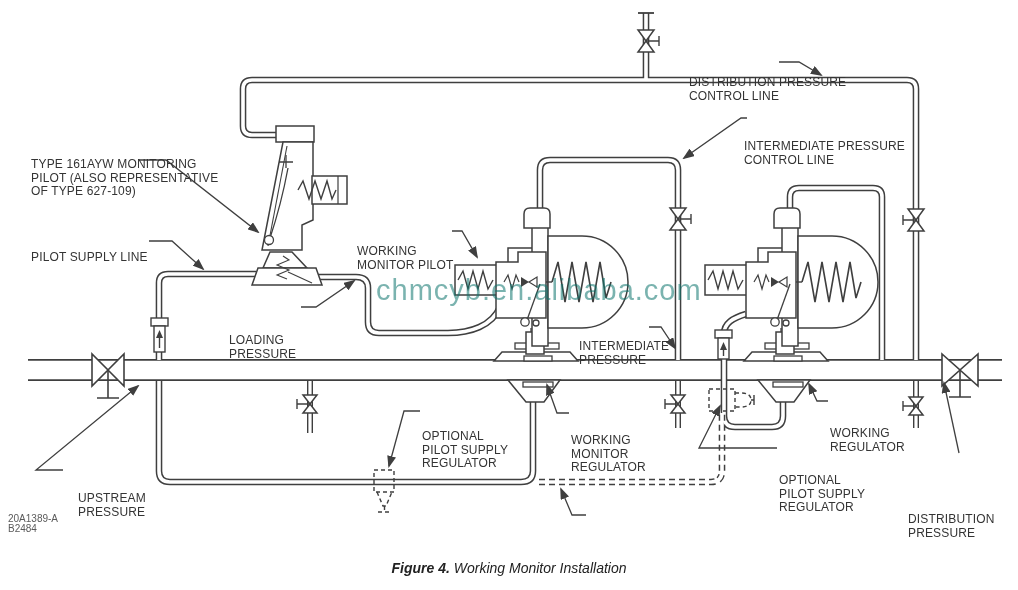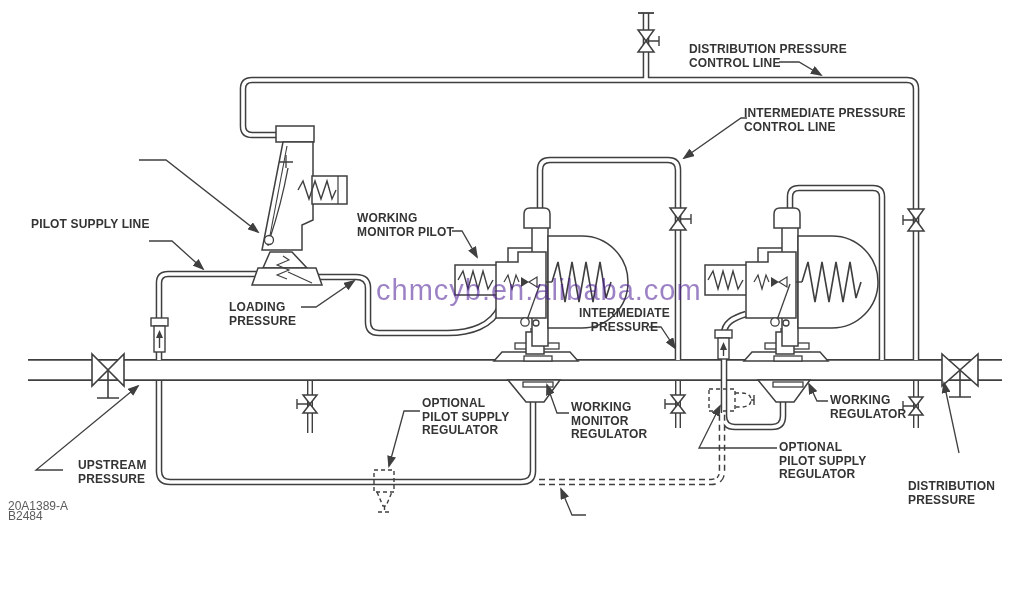--- a/index.html
+++ b/index.html
@@ -1,23 +1,23 @@
 <!DOCTYPE html>
 <html><head>
 <meta charset="utf-8">
 <style>
   html,body{margin:0;padding:0;background:#fff;}
   #stage{position:relative;width:1018px;height:590px;background:#ffffff;overflow:hidden;
          font-family:"Liberation Sans","DejaVu Sans",sans-serif;}
   #diagram-svg{position:absolute;left:0;top:0;}
-  .lbl{position:absolute;font-weight:bold;font-size:12px;line-height:13.5px;color:#343434;
-       white-space:pre-line;letter-spacing:.15px;z-index:5;}
-  .docnum{position:absolute;font-weight:normal;font-size:12px;line-height:9.5px;color:#5a5a5a;
-          white-space:pre-line;z-index:5;}
-  .watermark{position:absolute;left:376px;top:274px;font-size:29px;color:#4c1d95;opacity:.55;
+  .lbl{position:absolute;font-weight:normal;font-size:12px;line-height:13.5px;color:#343434;
+       white-space:pre-line;letter-spacing:.15px;z-index:5;margin-top:33px;}
+  .docnum{position:absolute;font-weight:normal;font-size:10px;line-height:9.5px;color:#5a5a5a;
+          white-space:pre-line;z-index:5;margin-top:12px;}
+  .watermark{position:absolute;left:376px;top:274px;font-size:29px;color:#0f766e;opacity:.55;
              letter-spacing:1px;z-index:4;font-weight:normal;}
   .caption{position:absolute;left:0;top:560px;width:100%;text-align:center;font-size:14px;
            font-style:italic;color:#222;z-index:5;}
   .caption .b{font-weight:bold;}
 </style>
 </head>
 <body>
 
 <div id="stage">
 
@@ -196,43 +196,49 @@
     <path d="M828,401 H817 L809,384" marker-end="url(#ah)"></path>
     <path d="M63,470 H36 L138,386" marker-end="url(#ah)"></path>
     <path d="M777,448 H699 L720,406" marker-end="url(#ah)"></path>
     <path d="M959,453 L944,383" marker-end="url(#ah)"></path>
     <path d="M586,515 H572 L561,489" marker-end="url(#ah)"></path>
   </g>
 </svg>
 
   <div class="watermark">chmcyb.en.alibaba.com</div>
 
+  <div class="lbl" style="left:31px;top:125px;">TYPE 161AYW MONITORING
+PILOT (ALSO REPRESENTATIVE
+OF TYPE 627-109)</div>
   <div class="lbl" style="left:31px;top:218px;">PILOT SUPPLY LINE</div>
   <div class="lbl" style="left:357px;top:212px;">WORKING
 MONITOR PILOT</div>
   <div class="lbl" style="left:229px;top:301px;">LOADING
 PRESSURE</div>
   <div class="lbl" style="left:689px;top:43px;">DISTRIBUTION PRESSURE
 CONTROL LINE</div>
   <div class="lbl" style="left:744px;top:107px;">INTERMEDIATE PRESSURE
 CONTROL LINE</div>
-  <div class="lbl" style="left:579px;top:307px;text-align:center;">INTERMEDIATE
+  <div class="lbl" style="left:579px;top:307px;">INTERMEDIATE
 PRESSURE</div>
   <div class="lbl" style="left:422px;top:397px;">OPTIONAL
 PILOT SUPPLY
 REGULATOR</div>
   <div class="lbl" style="left:571px;top:401px;">WORKING
 MONITOR
 REGULATOR</div>
   <div class="lbl" style="left:830px;top:394px;">WORKING
 REGULATOR</div>
   <div class="lbl" style="left:78px;top:459px;">UPSTREAM
 PRESSURE</div>
   <div class="lbl" style="left:779px;top:441px;">OPTIONAL
 PILOT SUPPLY
 REGULATOR</div>
   <div class="lbl" style="left:908px;top:480px;">DISTRIBUTION
 PRESSURE</div>
 
   <div class="docnum" style="left:8px;top:502px;">20A1389-A
 B2484</div>
 
+  <div class="caption">
+    <span class="b">Figure 4.</span><span> Working Monitor Installation</span>
+  </div>
 </div>
 
 </body></html>

